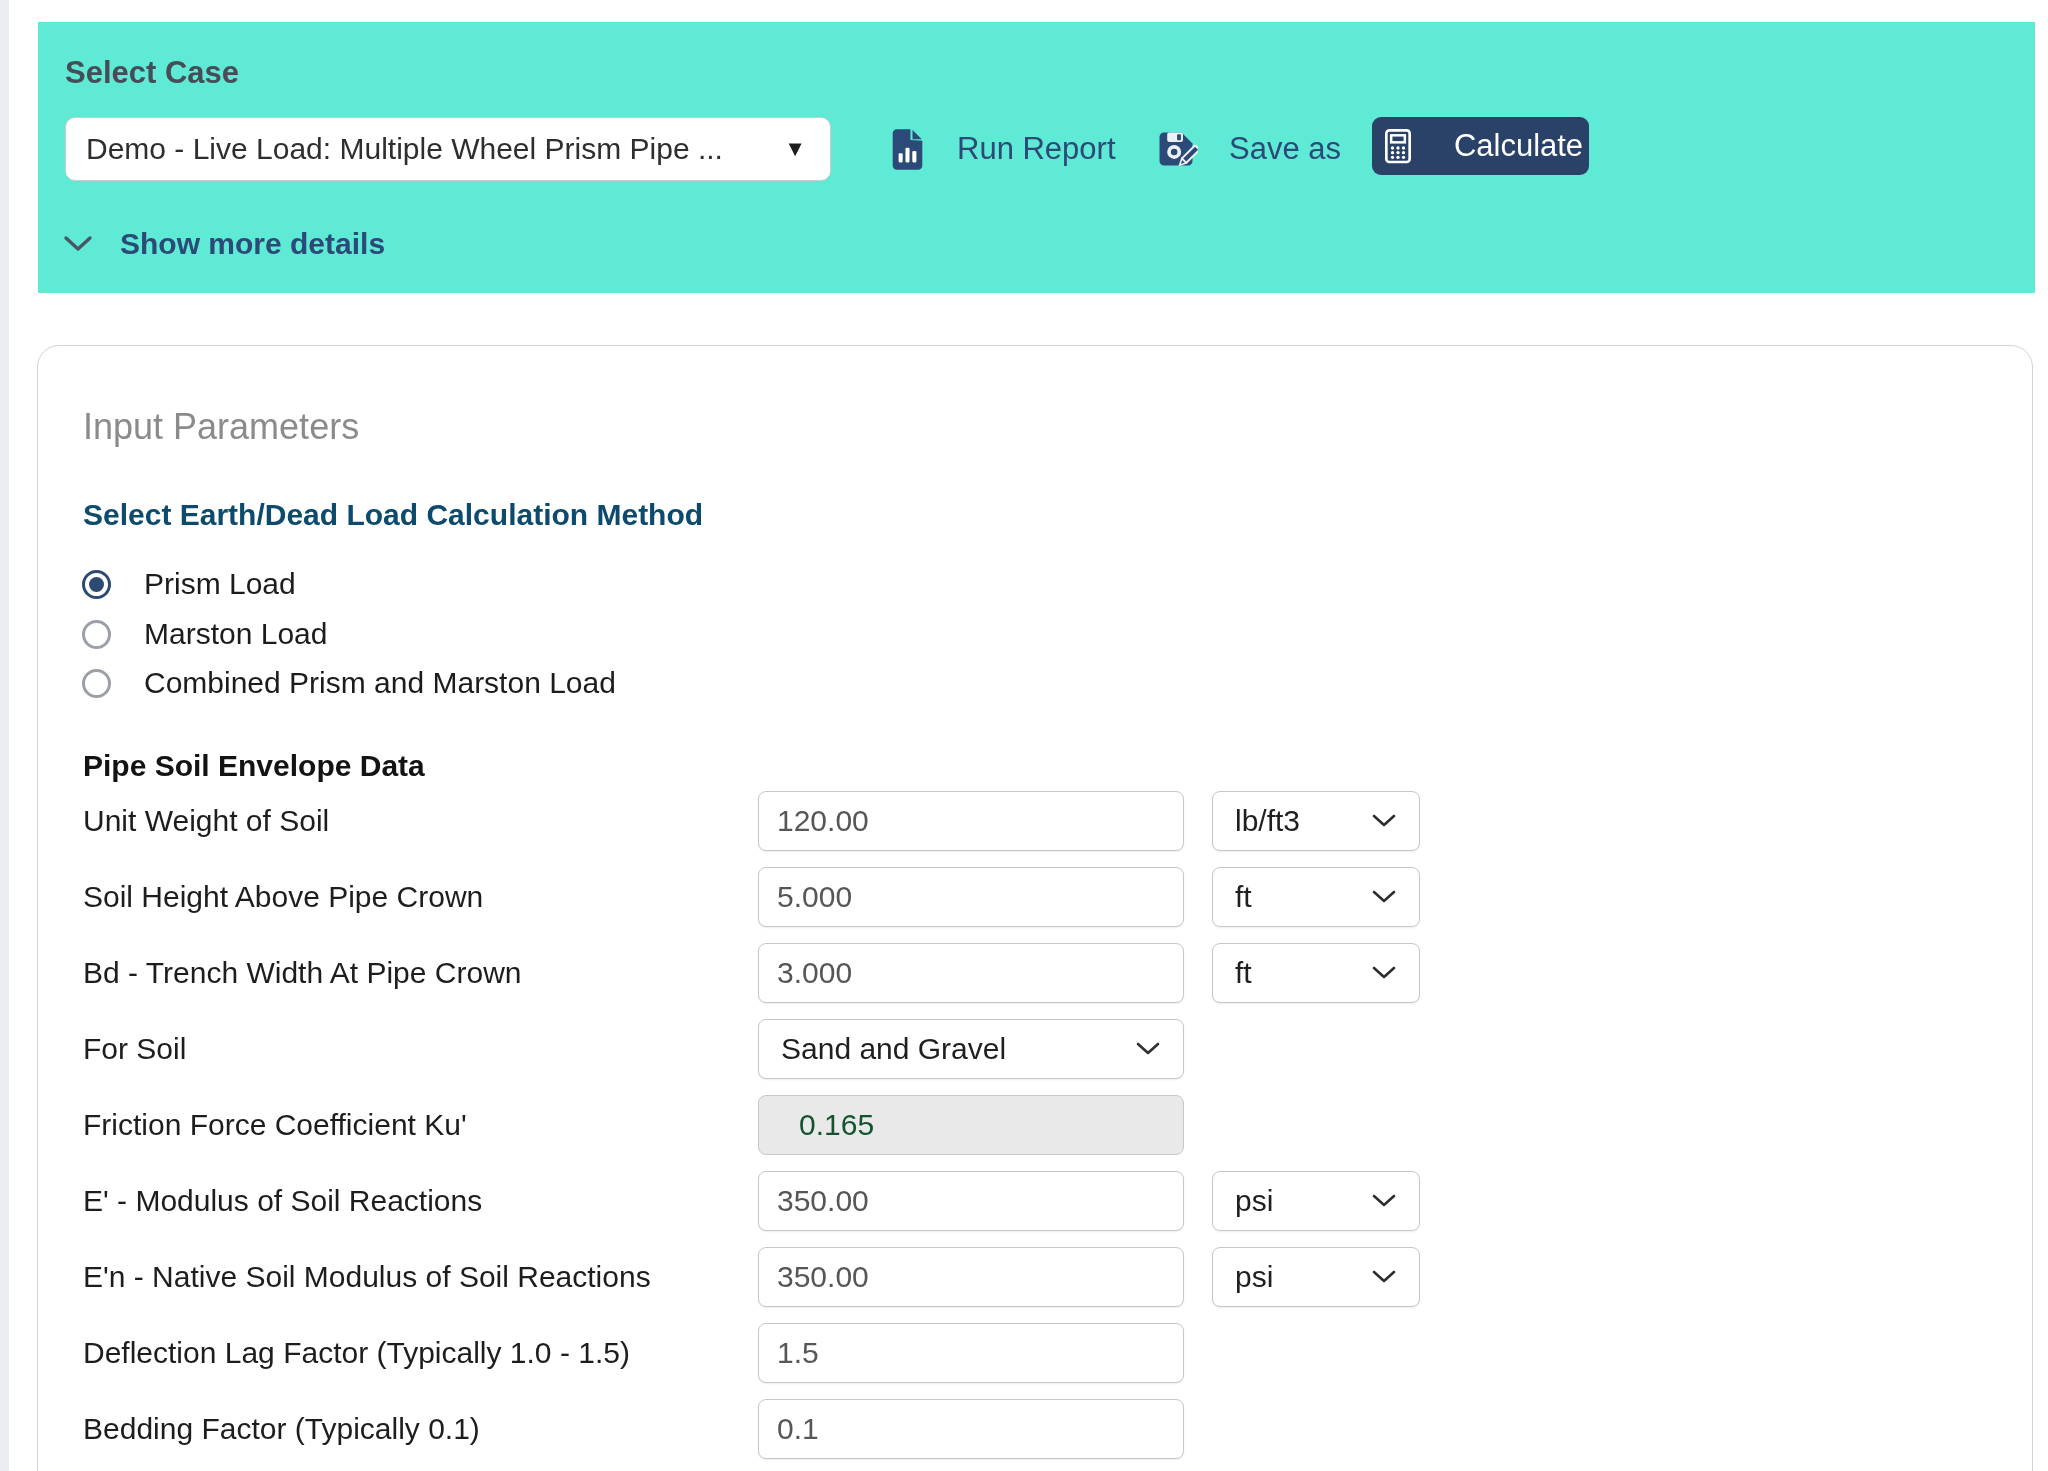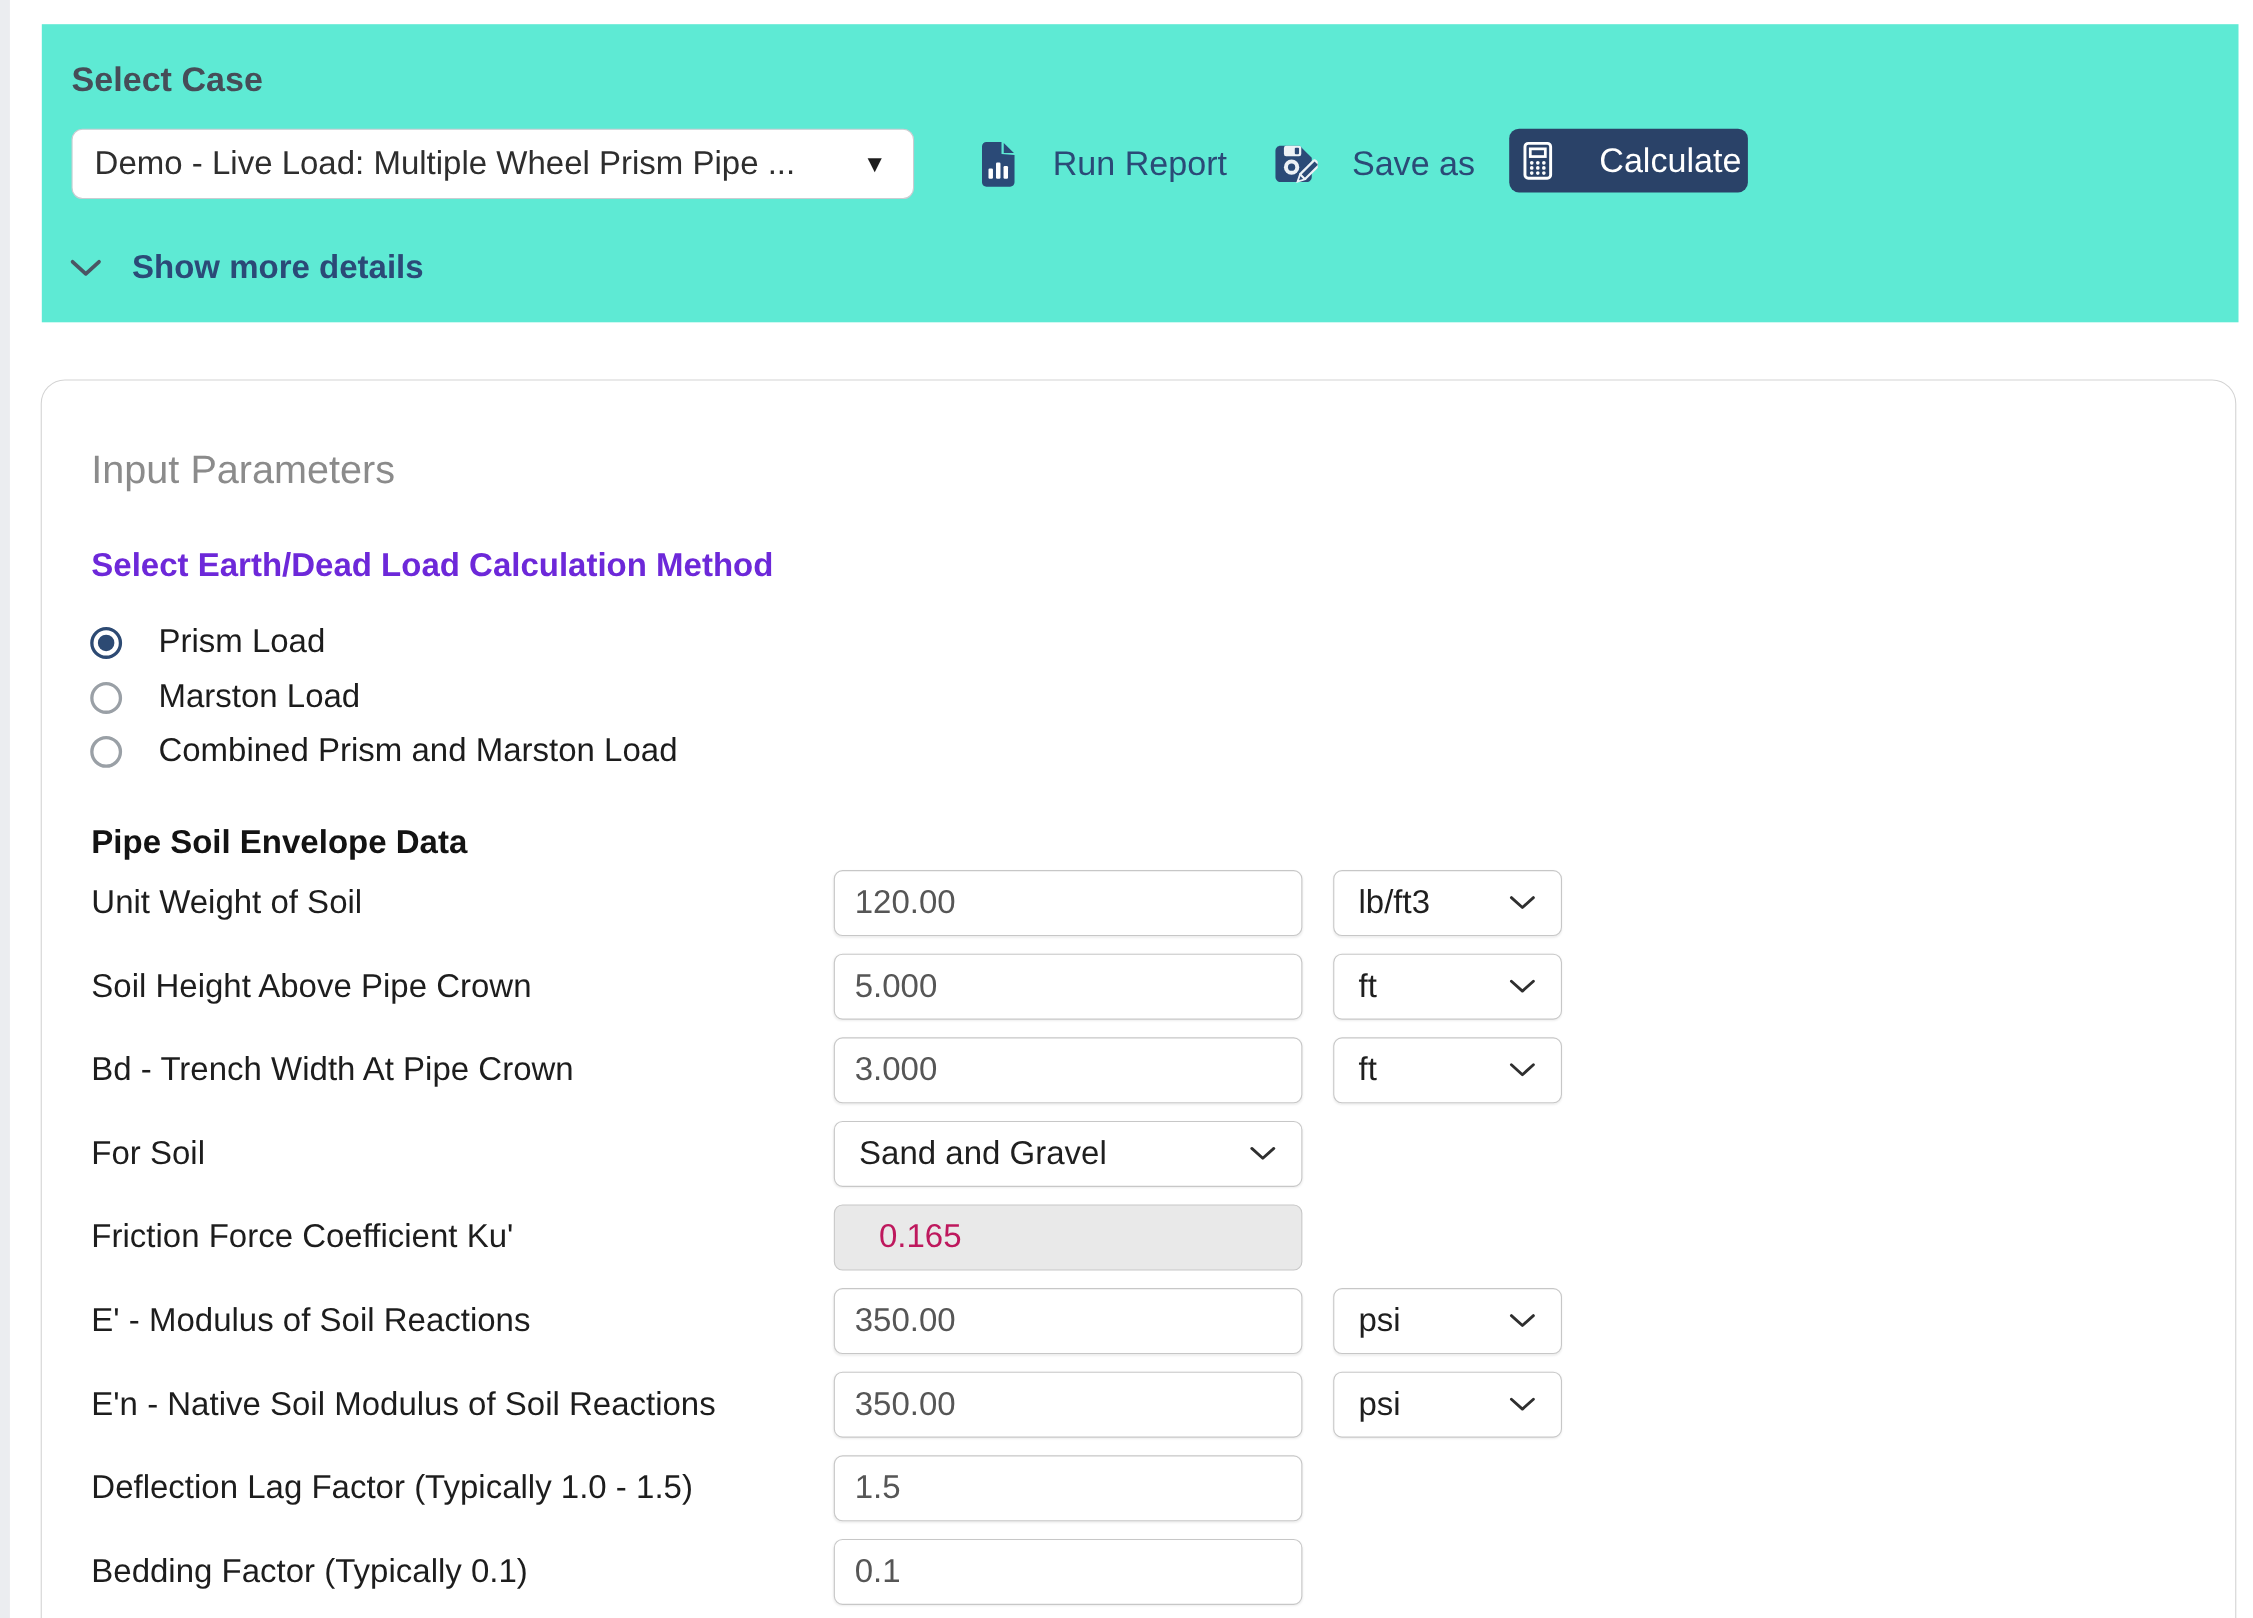--- a/index.html
+++ b/index.html
@@ -36,40 +36,40 @@
     position:absolute;left:24px;top:200px;height:44px;display:flex;align-items:center;gap:26px;
     color:#2b4a77;font-size:30px;font-weight:600;cursor:pointer;
   }
 
   
   .card{
     position:absolute;left:37px;top:345px;width:1996px;height:1160px;box-sizing:border-box;
     background:#fff;border:1.5px solid #d4d4d4;border-radius:22px;
   }
   .ip-title{position:absolute;left:45px;top:60px;font-size:36px;font-weight:500;color:#8b8b8b;}
-  .method-title{position:absolute;left:45px;top:152px;font-size:30px;font-weight:700;color:#6d28d9;}
+  .method-title{position:absolute;left:45px;top:152px;font-size:30px;font-weight:700;color:#0c4a6e;}
   .radio-row{position:absolute;left:44px;height:40px;display:flex;align-items:center;gap:33px;cursor:pointer;}
   .radio{
     width:29px;height:29px;border-radius:50%;box-sizing:border-box;
     border:3px solid #9aa0a6;background:#fff;display:flex;align-items:center;justify-content:center;flex:none;
   }
   .radio.checked{border-color:#2d4a73;}
   .radio.checked::after{content:"";width:15px;height:15px;border-radius:50%;background:#2d4a73;}
   .radio-label{font-size:30px;color:#1c1c1c;}
   .section-title{position:absolute;left:45px;top:403px;font-size:30px;font-weight:700;color:#131313;}
 
   .frow{position:absolute;left:0;width:100%;height:60px;}
   .flabel{position:absolute;left:45px;top:0;line-height:60px;font-size:30px;color:#1d1d1d;white-space:nowrap;}
   .finput{
     position:absolute;left:720px;top:0;width:426px;height:60px;box-sizing:border-box;
     border:1.5px solid #c7c7c7;border-radius:8px;background:#fff;
     padding:0 18px;font-size:30px;color:#565656;font-family:inherit;
     box-shadow:0 1px 2px rgba(0,0,0,0.07);outline:none;
   }
-  .finput:disabled{background:#e9e9e9;color:#be185d;box-shadow:none;padding-left:40px;}
+  .finput:disabled{background:#e9e9e9;color:#14532d;box-shadow:none;padding-left:40px;}
   .selbox{
     position:absolute;top:0;height:60px;box-sizing:border-box;background:#fff;
     border:1.5px solid #c7c7c7;border-radius:8px;
     display:flex;align-items:center;justify-content:space-between;
     padding:0 22px;font-size:30px;color:#1f1f1f;cursor:pointer;
     box-shadow:0 1px 2px rgba(0,0,0,0.07);
   }
   .sel-main{left:720px;width:426px;}
   .sel-unit{left:1174px;width:208px;}
   .chev{flex:none;margin-left:10px;}

